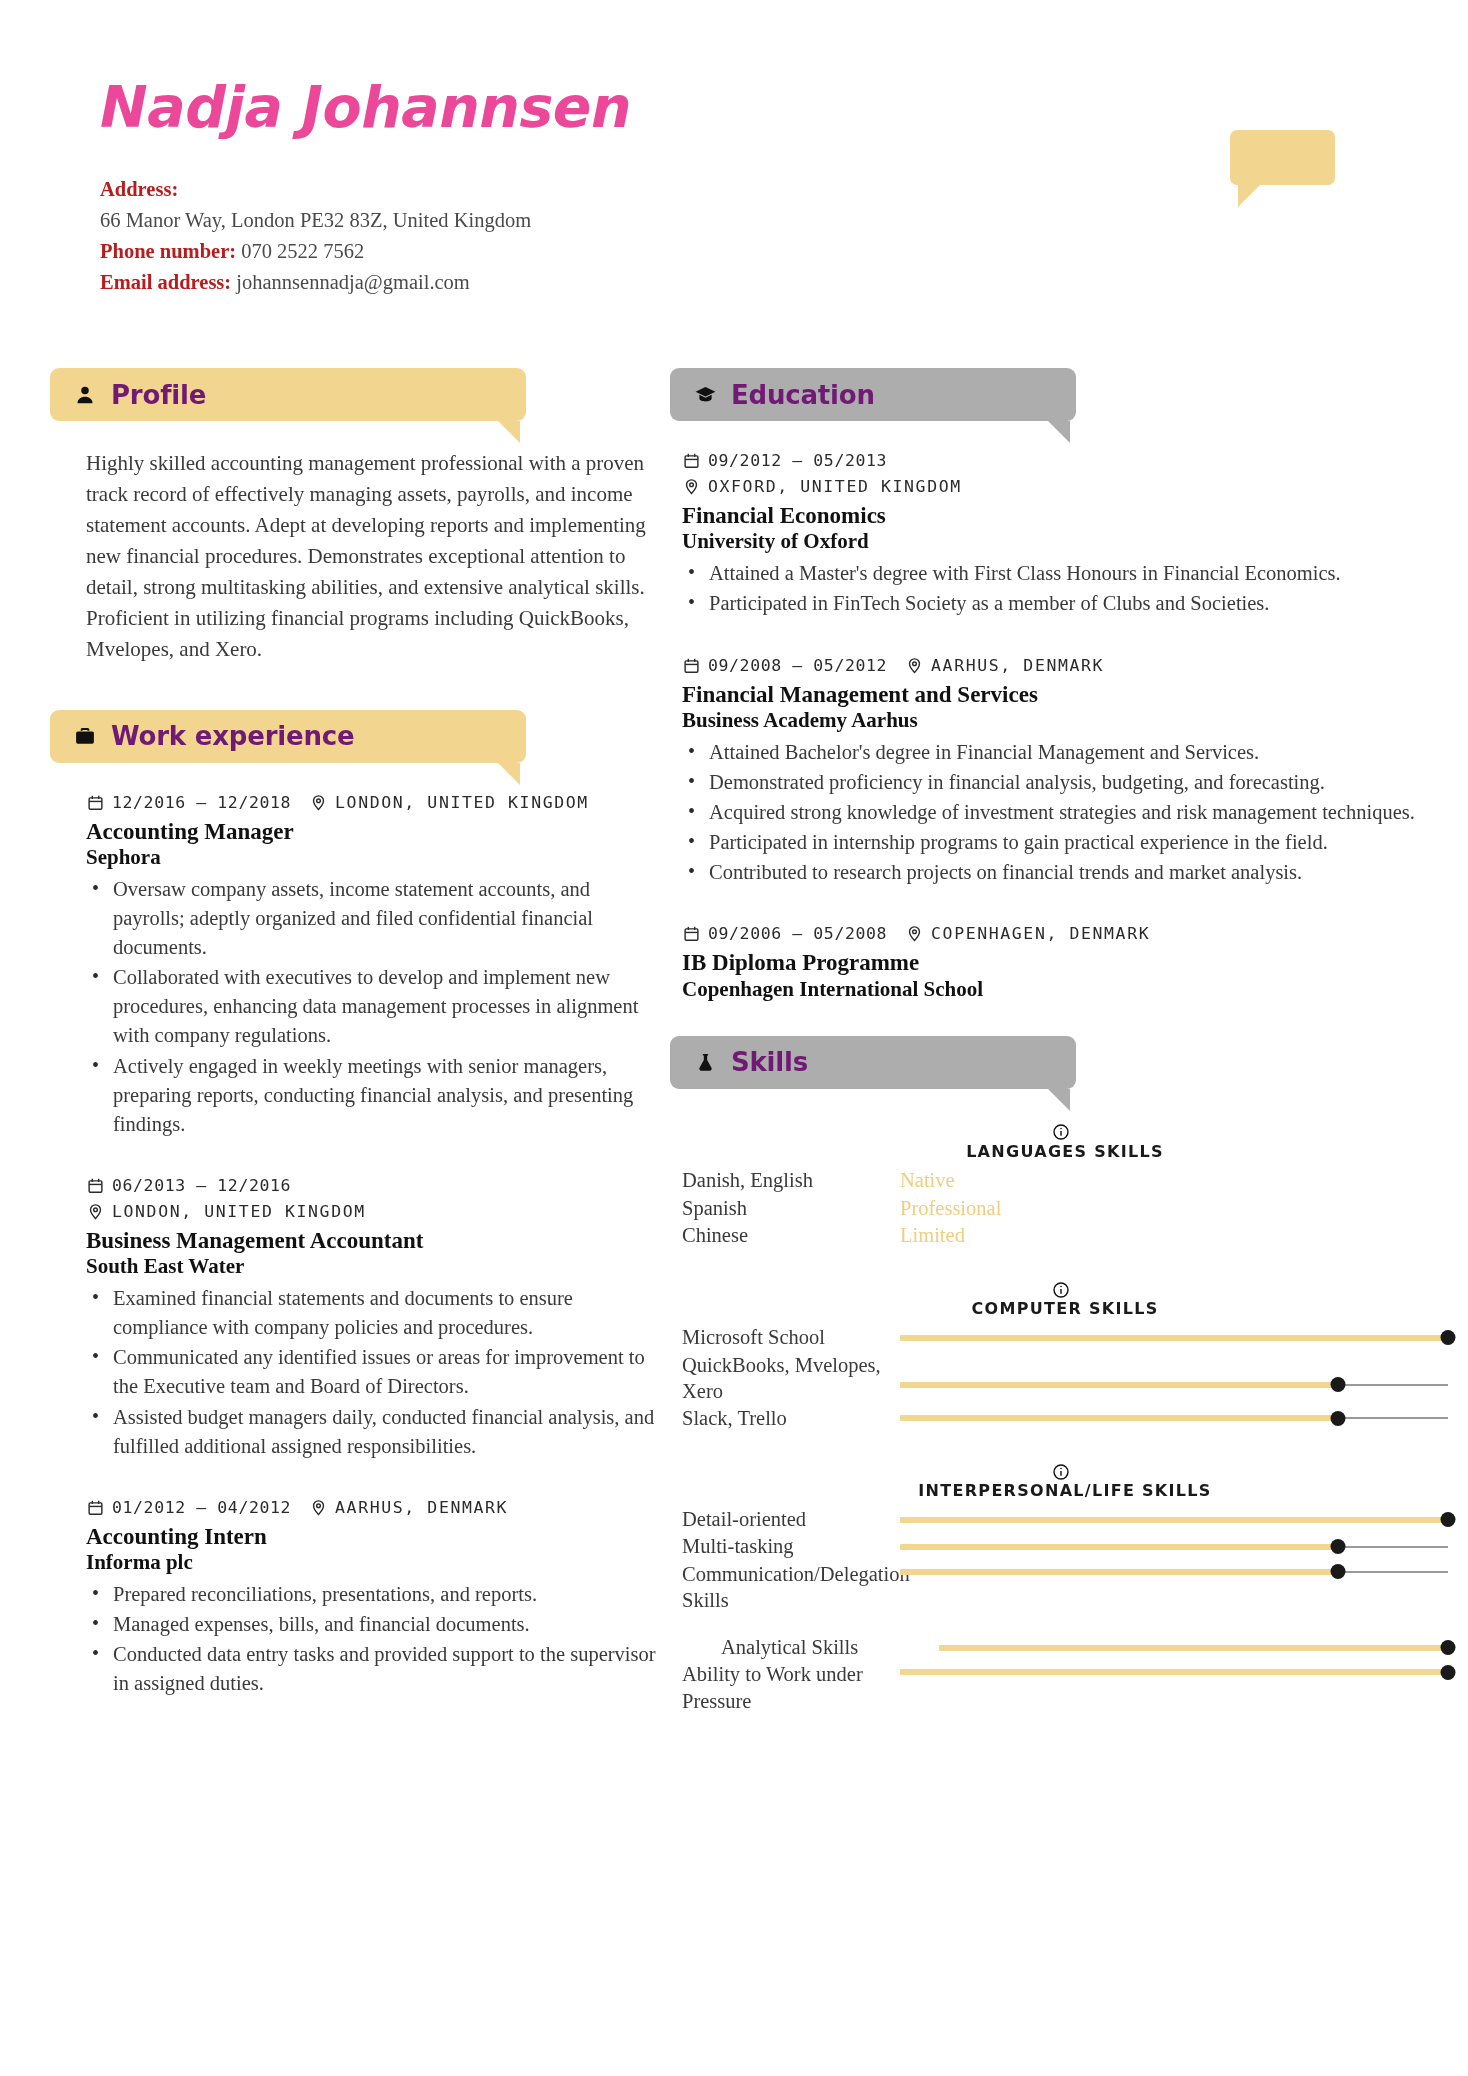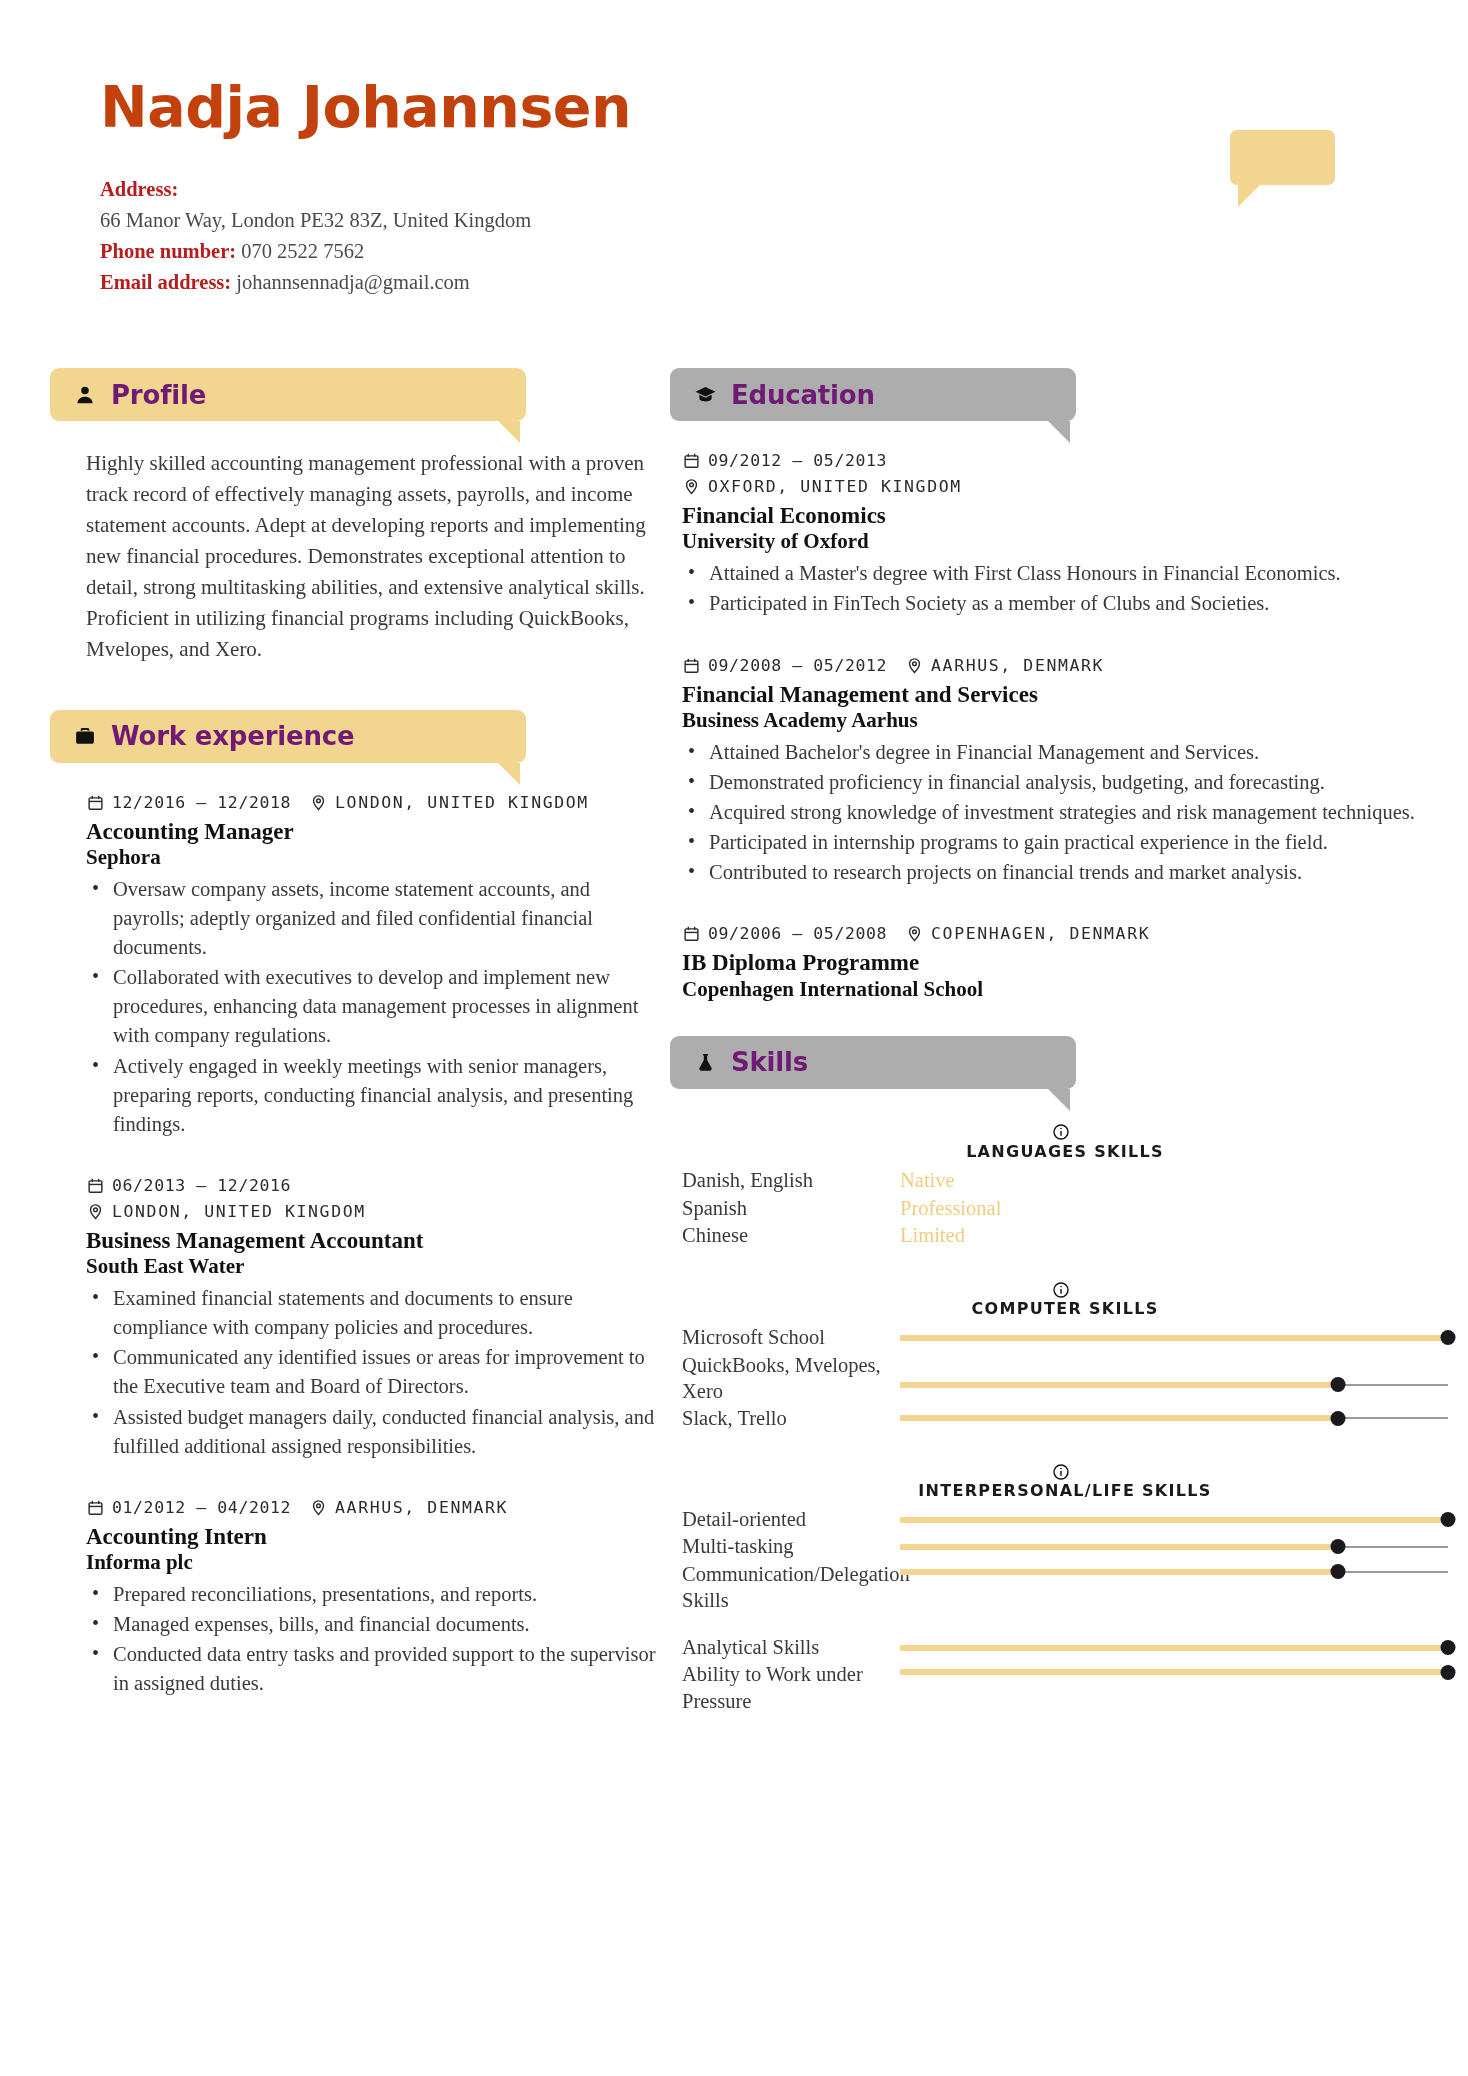--- a/index.html
+++ b/index.html
@@ -20,22 +20,23 @@
 
   
   .header {
     padding: 78px 0 0 100px;
   }
   .name {
     font-family: "DejaVu Sans", sans-serif;
     font-weight: bold;
     font-size: 57px;
     letter-spacing: -0.5px;
-    color: #c2410c;
+    color: #ec4899;
     line-height: 1.05;
+    font-style: italic;
   }
   .contact {
     margin-top: 36px;
     font-family: "Liberation Serif", serif;
     font-size: 20.5px;
     line-height: 1.52;
     color: #3a3a3a;
   }
   .contact b { color: #b91c1c; font-weight: bold; }
   .contact .val { color: #4a4a4a; }
@@ -610,21 +611,21 @@
             </span>
           </div>
           <div class="skill-row" style="align-items:flex-start;">
             <span class="skill-label multi-line-label">Communication/Delegation Skills</span>
             <span class="skill-track-wrap" style="margin-top:0px;">
               <span class="skill-track"></span>
               <span class="skill-fill" style="width: 80%;"></span>
               <span class="skill-knob" style="left: 80%;"></span>
             </span>
           </div>
-          <div class="skill-row" style="margin-top:20px;">
+          <div class="skill-row" style="margin-top:20px;margin-left:39px;">
             <span class="skill-label">Analytical Skills</span>
             <span class="skill-track-wrap">
               <span class="skill-track"></span>
               <span class="skill-fill" style="width: 100%;"></span>
               <span class="skill-knob" style="left: 100%;"></span>
             </span>
           </div>
           <div class="skill-row" style="align-items:flex-start;">
             <span class="skill-label multi-line-label">Ability to Work under Pressure</span>
             <span class="skill-track-wrap">

